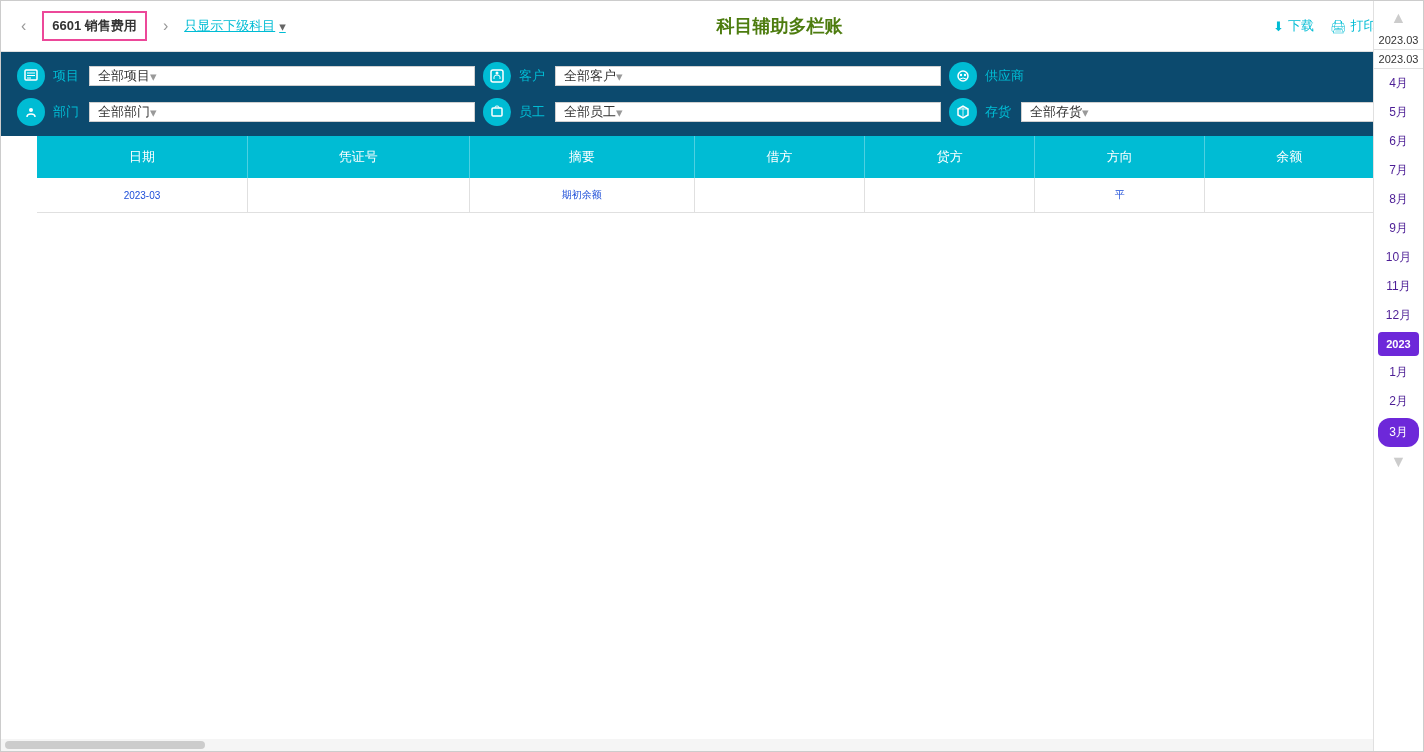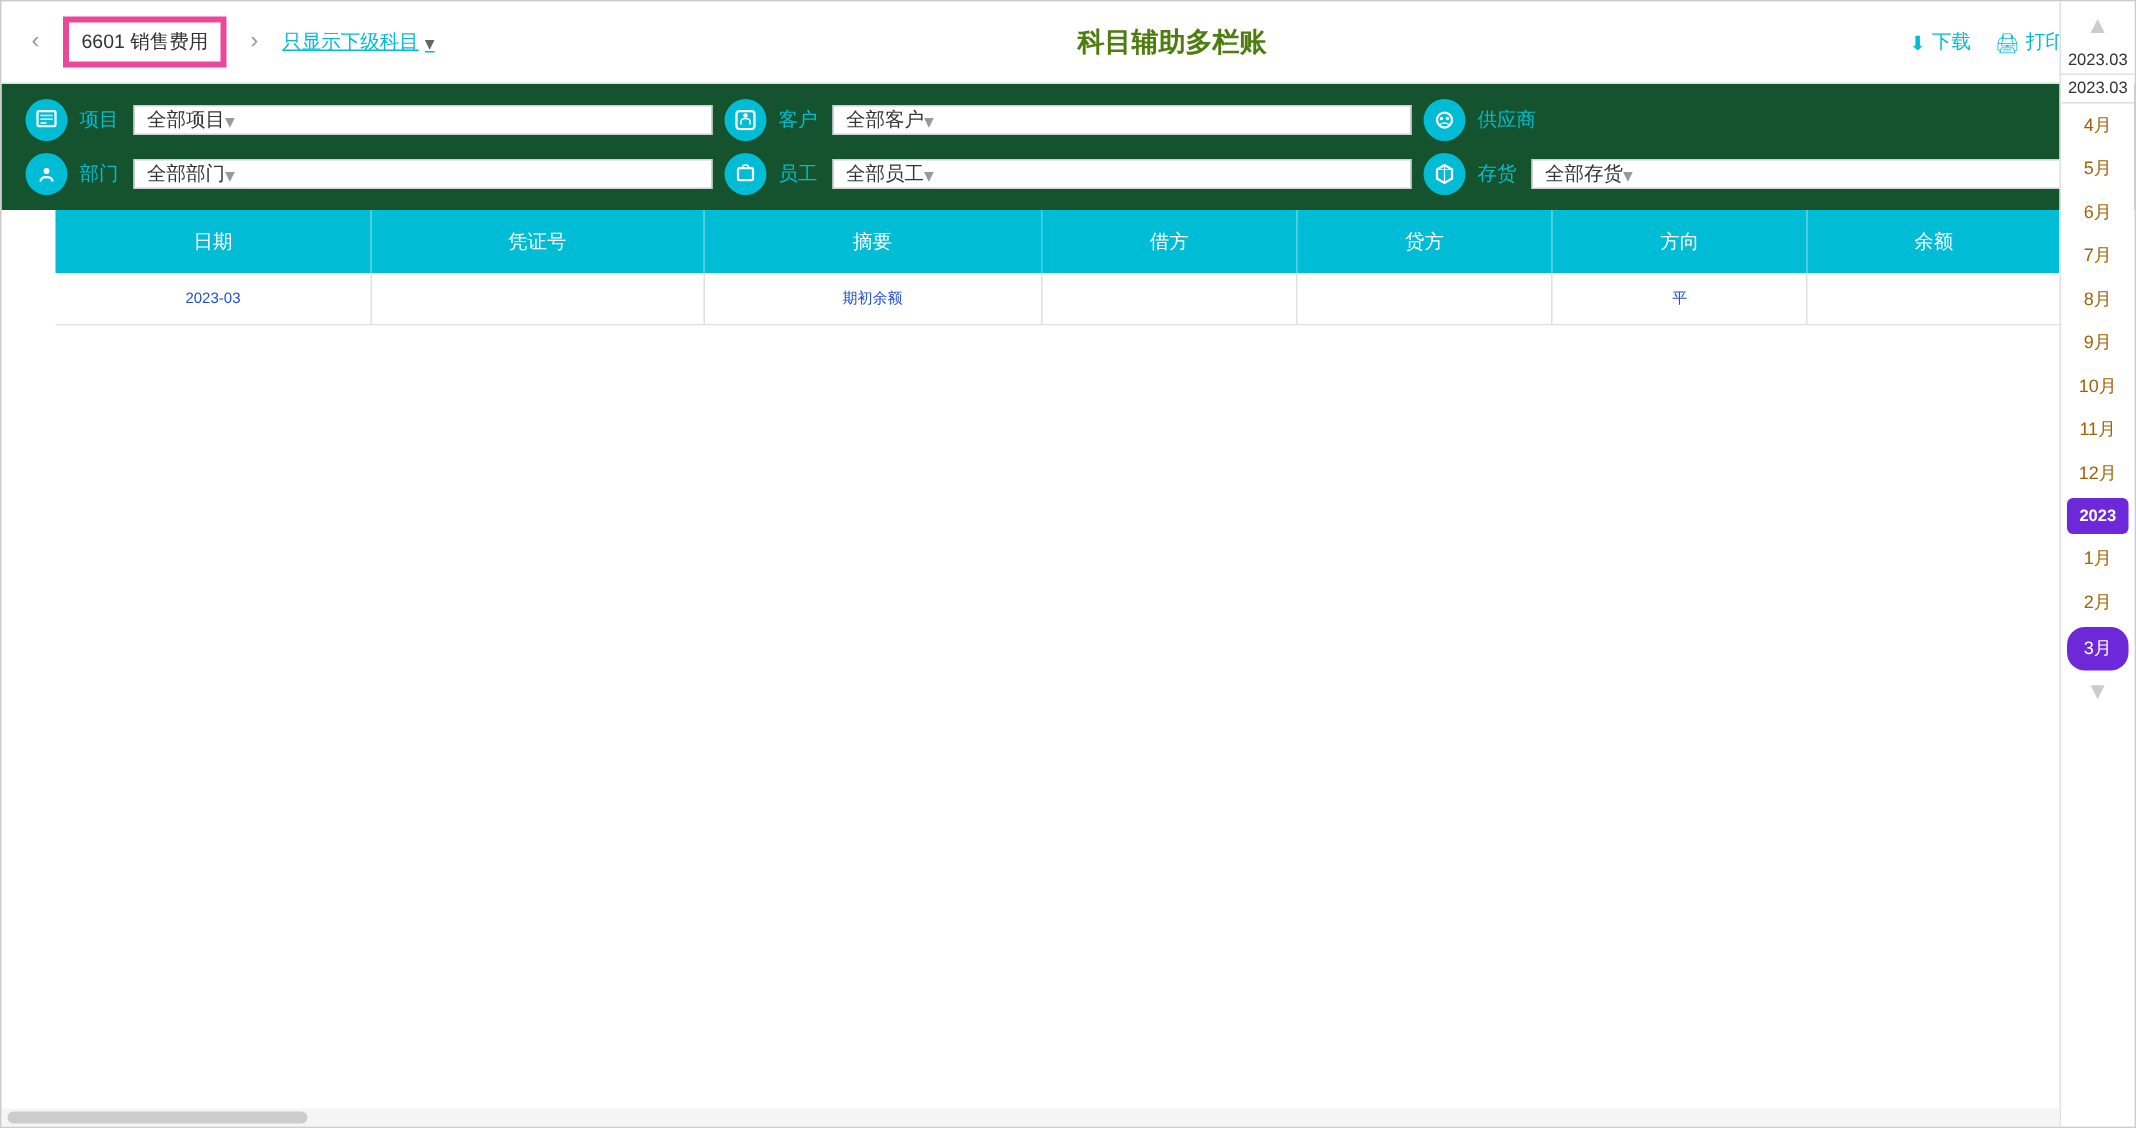--- a/index.html
+++ b/index.html
@@ -2,30 +2,30 @@
 <html><head>
   <meta charset="utf-8">
   <style>
     * { box-sizing: border-box; margin: 0; padding: 0; }
     body { font-family: 'Microsoft YaHei', Arial, sans-serif; background: #f0f0f0; font-size: 13px; color: #333; }
     .window { width: 1424px; height: 752px; background: #fff; position: relative; overflow: hidden; border: 1px solid #ccc; }
     
     
     .header { display: flex; align-items: center; padding: 10px 16px; border-bottom: 1px solid #e0e0e0; background: #fff; gap: 12px; }
     .nav-btn { background: none; border: none; cursor: pointer; color: #999; font-size: 16px; padding: 2px 4px; }
-    .account-code { border: 4px solid #ec4899; padding: 4px 8px; font-size: 13px; color: #333; min-width: 100px; }
+    .account-code { border: 2px solid #ec4899; padding: 4px 8px; font-size: 13px; color: #333; min-width: 100px; font-weight: bold; }
     .show-sub { color: #00bcd4; text-decoration: underline; cursor: pointer; display: flex; align-items: center; gap: 4px; }
     .show-sub-arrow { color: #666; }
     .title { flex: 1; text-align: center; font-size: 18px; font-weight: bold; color: #4d7c0f; }
     .toolbar-right { display: flex; align-items: center; gap: 16px; }
     .toolbar-btn { display: flex; align-items: center; gap: 4px; color: #00bcd4; cursor: pointer; background: none; border: none; font-size: 13px; }
     .close-btn { position: absolute; top: 10px; right: 16px; background: none; border: none; font-size: 18px; color: #999; cursor: pointer; }
     
     
-    .filters { padding: 10px 16px; background: #14532d; display: grid; grid-template-columns: repeat(3, 1fr); gap: 8px; }
+    .filters { padding: 10px 16px; background: #0c4a6e; display: grid; grid-template-columns: repeat(3, 1fr); gap: 8px; }
     .filter-row { display: flex; align-items: center; gap: 8px; }
     .filter-icon { width: 28px; height: 28px; border-radius: 50%; background: #00bcd4; display: flex; align-items: center; justify-content: center; color: white; font-size: 12px; flex-shrink: 0; }
     .filter-label { color: #00bcd4; font-size: 13px; min-width: 28px; }
     .filter-select { flex: 1; border: 1px solid #d0d0d0; padding: 0 8px; font-size: 13px; color: #333; display: flex; align-items: center; justify-content: flex-start; cursor: pointer; background: #fff; }
     .filter-select-arrow { color: #999; }
     
     
     .table-container { margin: 0 0 0 0; overflow-x: auto; padding-left: 36px; }
     .table { width: 100%; border-collapse: collapse; }
     .table thead tr { background: #00bcd4; color: white; }
@@ -33,21 +33,21 @@
     .table thead th:last-child { border-right: none; }
     .table tbody tr { border-bottom: 1px solid #e0e0e0; }
     .table tbody td { padding: 10px 8px; text-align: center; font-size: 10px; color: #1d4ed8; border-right: 1px solid #e0e0e0; }
     .table tbody td:last-child { border-right: none; }
     
     
     .scroll-bar { height: 12px; background: #f0f0f0; margin: 0; position: absolute; bottom: 0; left: 0; right: 40px; }
     
     
     .sidebar { position: absolute; top: 0; right: 0; width: 50px; height: 100%; background: #fff; border-left: 1px solid #e0e0e0; display: flex; flex-direction: column; align-items: center; padding: 4px 0; }
-    .sidebar-item { width: 100%; text-align: center; padding: 6px 4px; font-size: 12px; color: #a16207; cursor: pointer; }
+    .sidebar-item { width: 100%; text-align: center; padding: 6px 4px; font-size: 12px; color: #4c1d95; cursor: pointer; }
     .sidebar-item.highlighted { background: #6d28d9; color: white; border-radius: 12px; margin: 2px 16px; width: calc(100% - 8px); }
     .sidebar-item.year-label { background: #6d28d9; color: white; border-radius: 4px; margin: 2px 4px; width: calc(100% - 8px); font-weight: bold; font-size: 11px; }
     .sidebar-nav { color: #ccc; font-size: 16px; cursor: pointer; padding: 4px; }
     .sidebar-selected-item { font-size: 11px; color: #333; padding: 3px 2px; border-bottom: 1px solid #e0e0e0; width: 100%; text-align: center; }
   </style>
 </head>
 <body>
 
 <div class="window">
 

